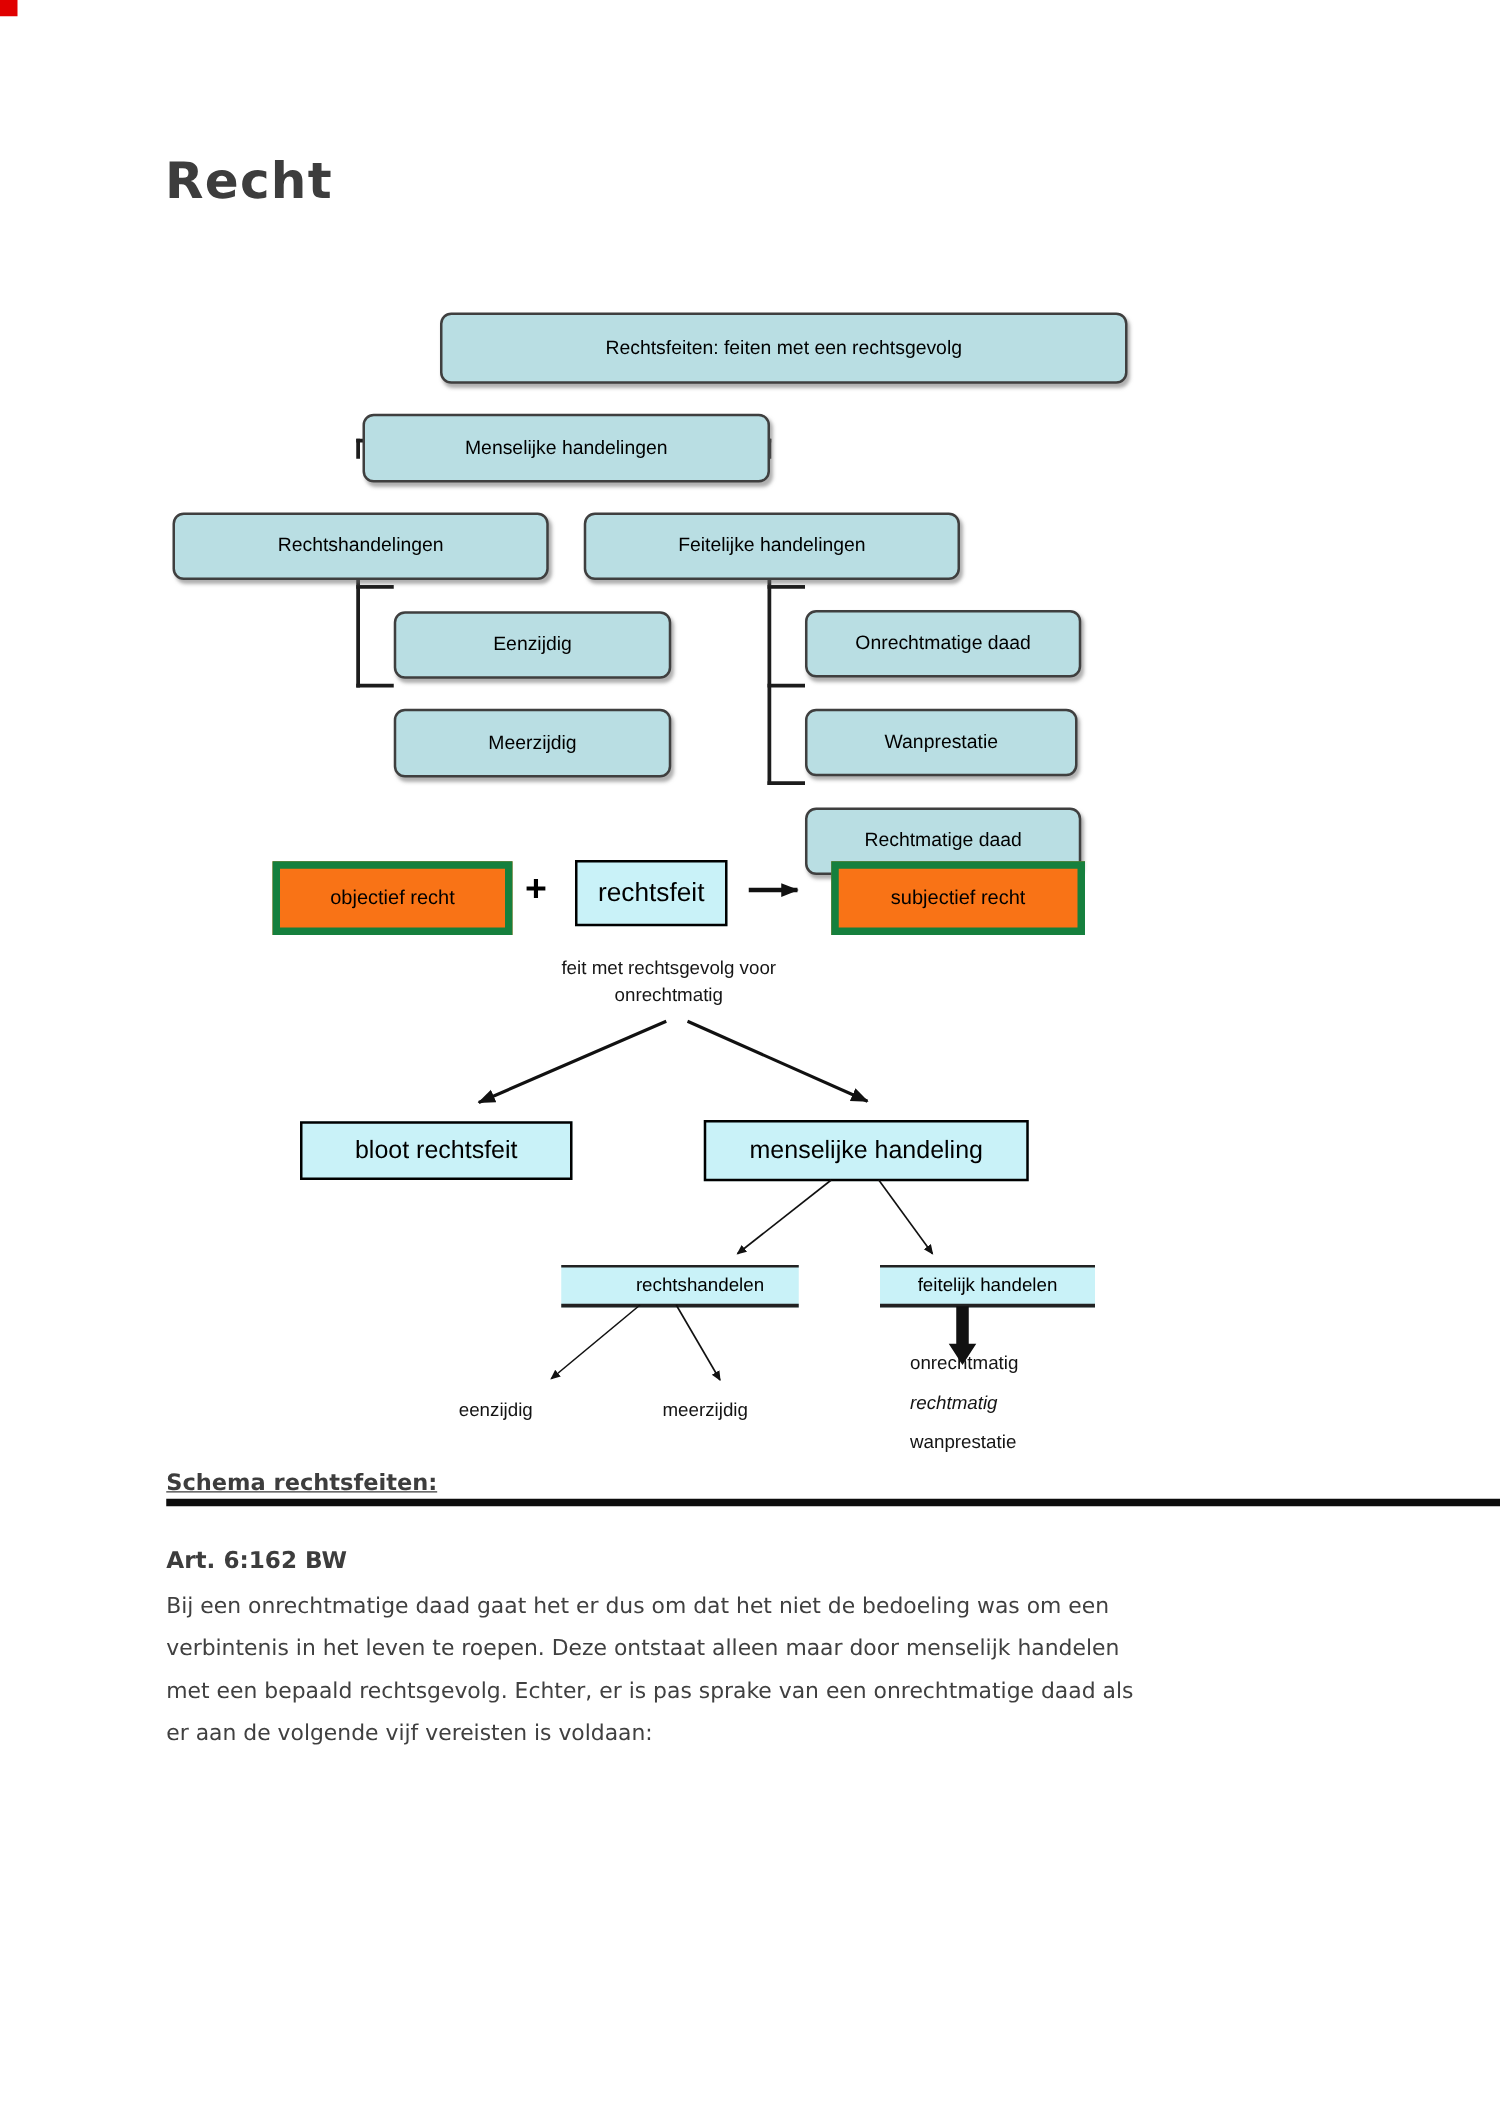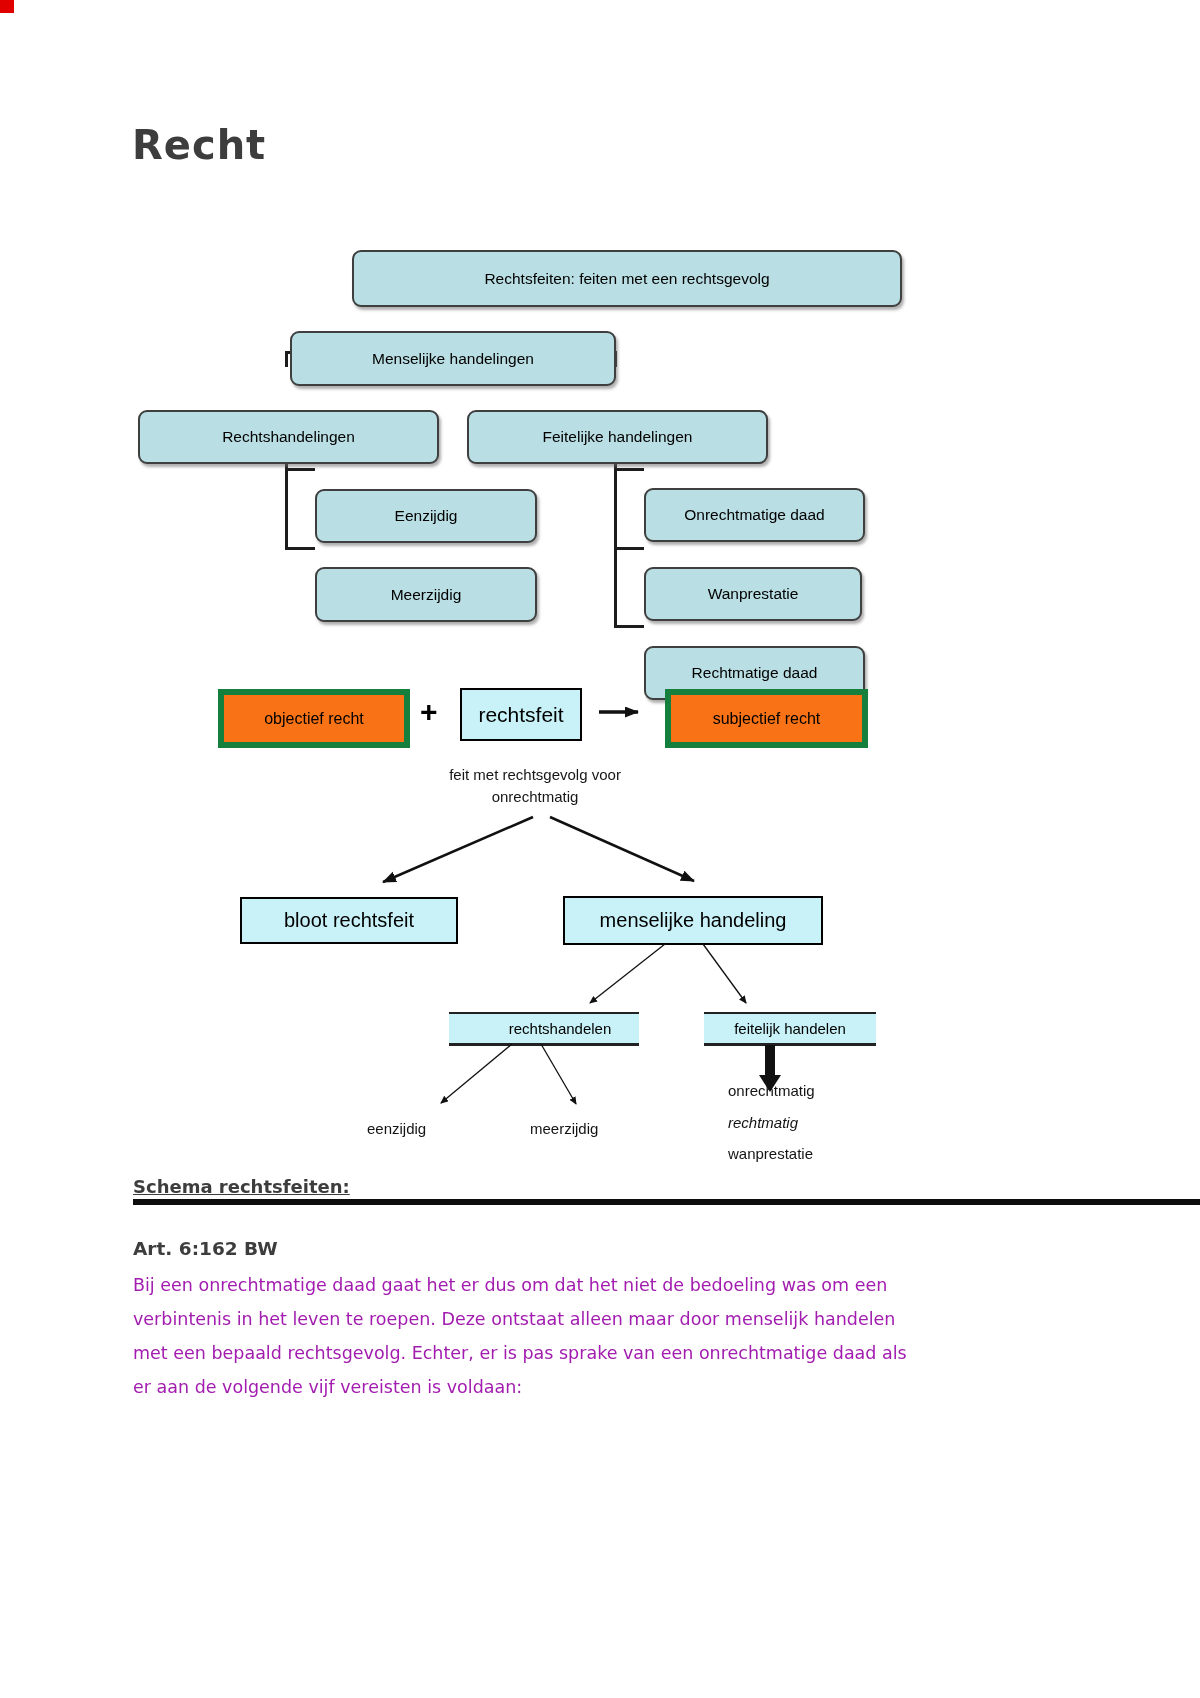--- a/index.html
+++ b/index.html
@@ -37,21 +37,21 @@
   #svgArrows{position:absolute;left:0;top:0;z-index:3;pointer-events:none;}
 
   
   .sec-heading{position:absolute;left:133px;top:1176px;
        font-family:"DejaVu Sans",sans-serif;font-weight:bold;font-size:18px;
        color:#3d3d3d;text-decoration:underline;}
   .rule{position:absolute;left:133px;top:1199px;width:1067px;height:6px;background:#0d0d0d;}
   .sub-heading{position:absolute;left:133px;top:1238px;
        font-family:"DejaVu Sans",sans-serif;font-weight:bold;font-size:18.5px;color:#3d3d3d;}
   .para{position:absolute;left:133px;top:1268px;width:880px;
-       font-family:"DejaVu Sans",sans-serif;font-size:17.5px;line-height:34px;color:#a21caf;}
+       font-family:"DejaVu Sans",sans-serif;font-size:17.5px;line-height:34px;color:#404040;}
 </style>
 </head>
 <body>
 
 <div id="page">
 
   <div class="corner"></div>
 
   <h1 id="title">Recht</h1>
 

